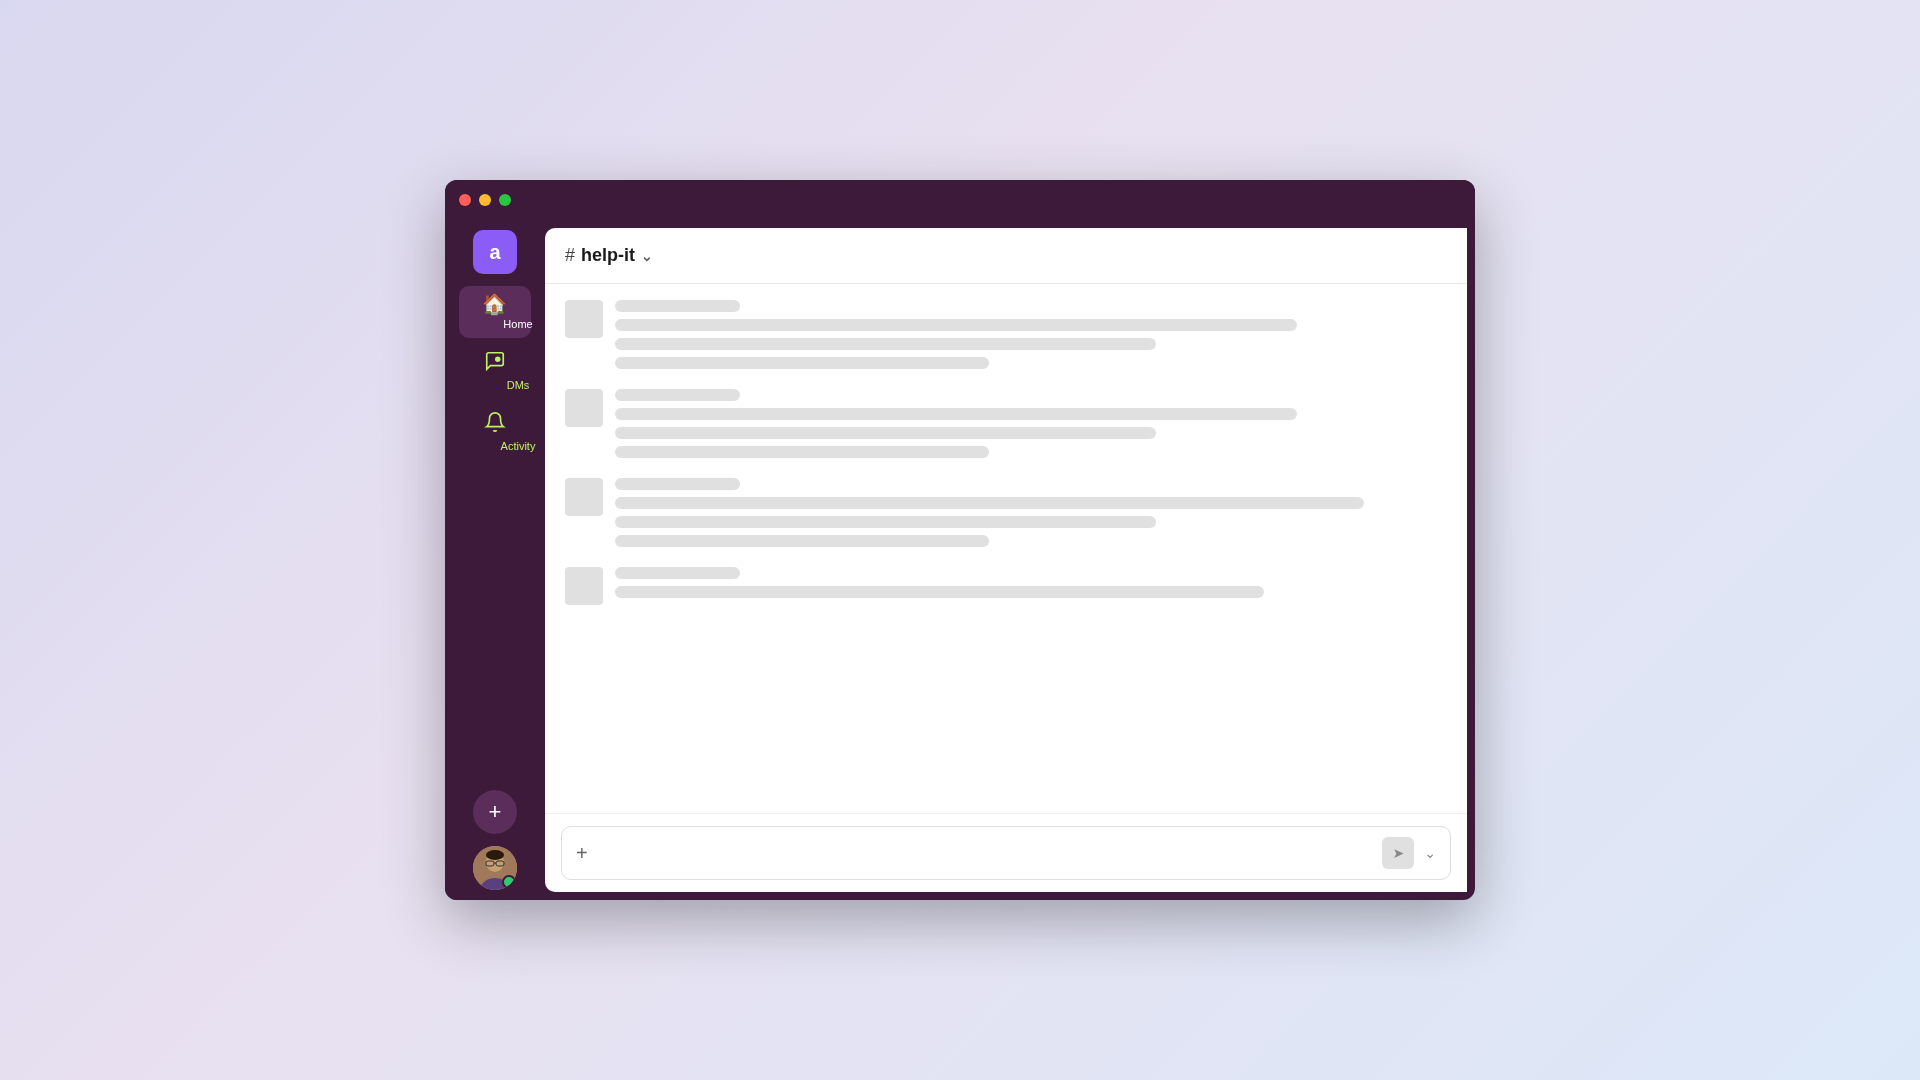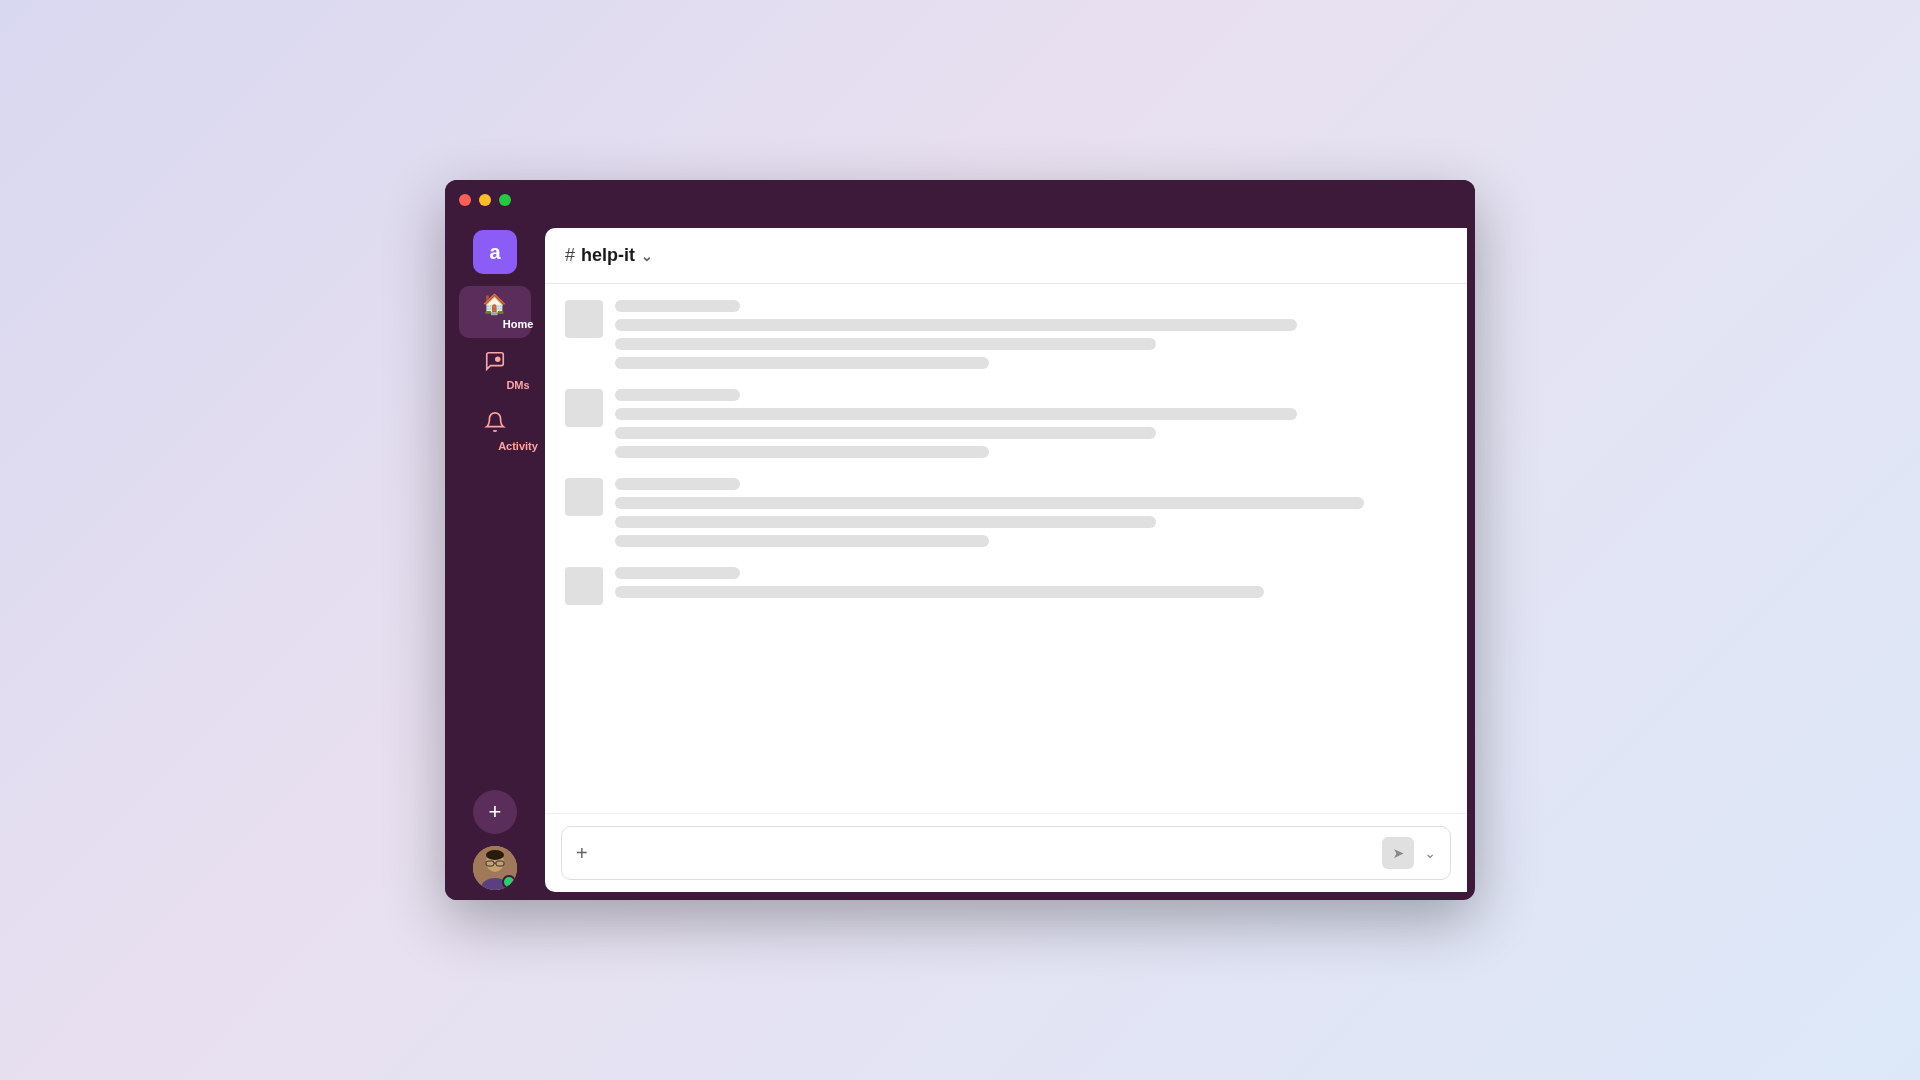--- a/index.html
+++ b/index.html
@@ -80,36 +80,36 @@
 
     .sidebar-item {
       width: 72px;
       display: flex;
       flex-direction: column;
       align-items: center;
       gap: 4px;
       padding: 8px 6px;
       border-radius: 10px;
       cursor: pointer;
-      color: #fca5a5;
+      color: #bef264;
     }
 
     .sidebar-item.active {
       background: #5a2d5a;
       color: white;
     }
 
     .sidebar-icon {
       font-size: 20px;
       line-height: 1;
     }
 
     .sidebar-label {
       font-size: 11px;
-      font-weight: 700;
+      font-weight: 400;
       margin-left: 46px;
     }
 
     .sidebar-spacer { flex: 1; }
 
     .sidebar-add-btn {
       width: 44px;
       height: 44px;
       border-radius: 50%;
       background: #5a2d5a;

